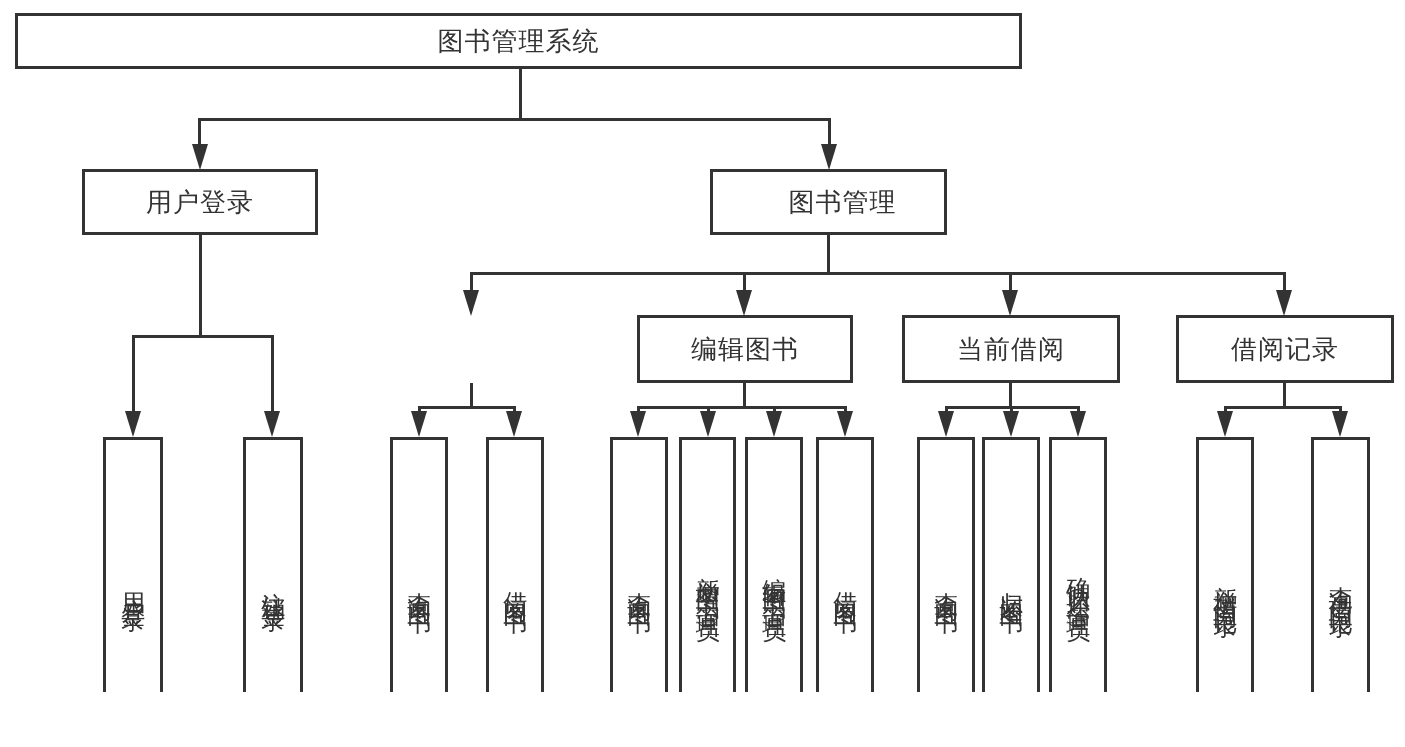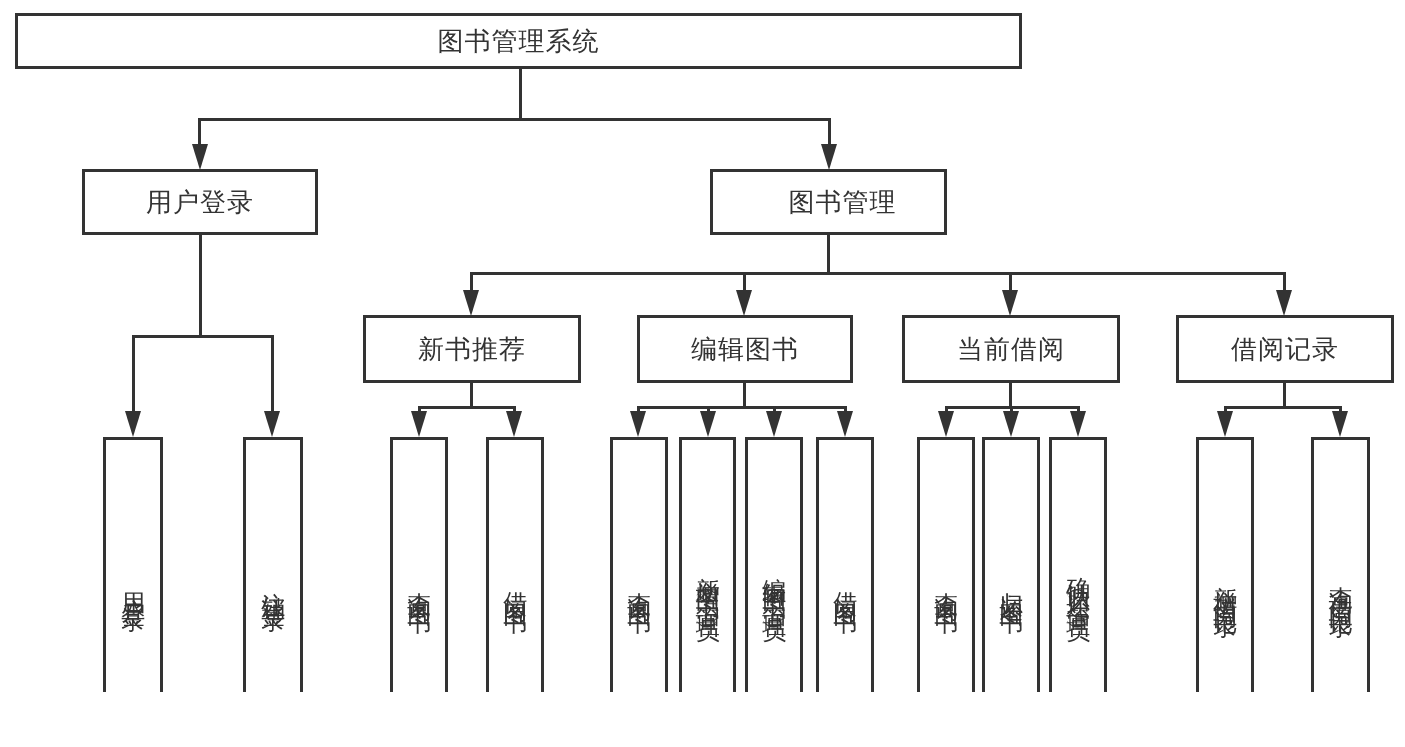--- a/index.html
+++ b/index.html
@@ -60,21 +60,20 @@
   <div class="hline" style="left:470px;top:272px;width:816px;"></div>
   <div class="vline" style="left:470px;top:272px;height:20px;"></div>
   <div class="arrowhead" style="left:463px;top:290px;"></div>
   <div class="vline" style="left:743px;top:272px;height:20px;"></div>
   <div class="arrowhead" style="left:736px;top:290px;"></div>
   <div class="vline" style="left:1009px;top:272px;height:20px;"></div>
   <div class="arrowhead" style="left:1002px;top:290px;"></div>
   <div class="vline" style="left:1283px;top:272px;height:20px;"></div>
   <div class="arrowhead" style="left:1276px;top:290px;"></div>
 
-  <div class="box hbox" style="left:363px;top:315px;width:218px;height:68px;">新书推荐</div>
   <div class="box hbox" style="left:637px;top:315px;width:216px;height:68px;">编辑图书</div>
   <div class="box hbox" style="left:902px;top:315px;width:218px;height:68px;">当前借阅</div>
   <div class="box hbox" style="left:1176px;top:315px;width:218px;height:68px;">借阅记录</div>
 
   <div class="vline" style="left:470px;top:383px;height:26px;"></div>
   <div class="hline" style="left:418px;top:406px;width:98px;"></div>
   <div class="vline" style="left:418px;top:406px;height:7px;"></div>
   <div class="arrowhead" style="left:411px;top:411px;"></div>
   <div class="vline" style="left:513px;top:406px;height:7px;"></div>
   <div class="arrowhead" style="left:506px;top:411px;"></div>

